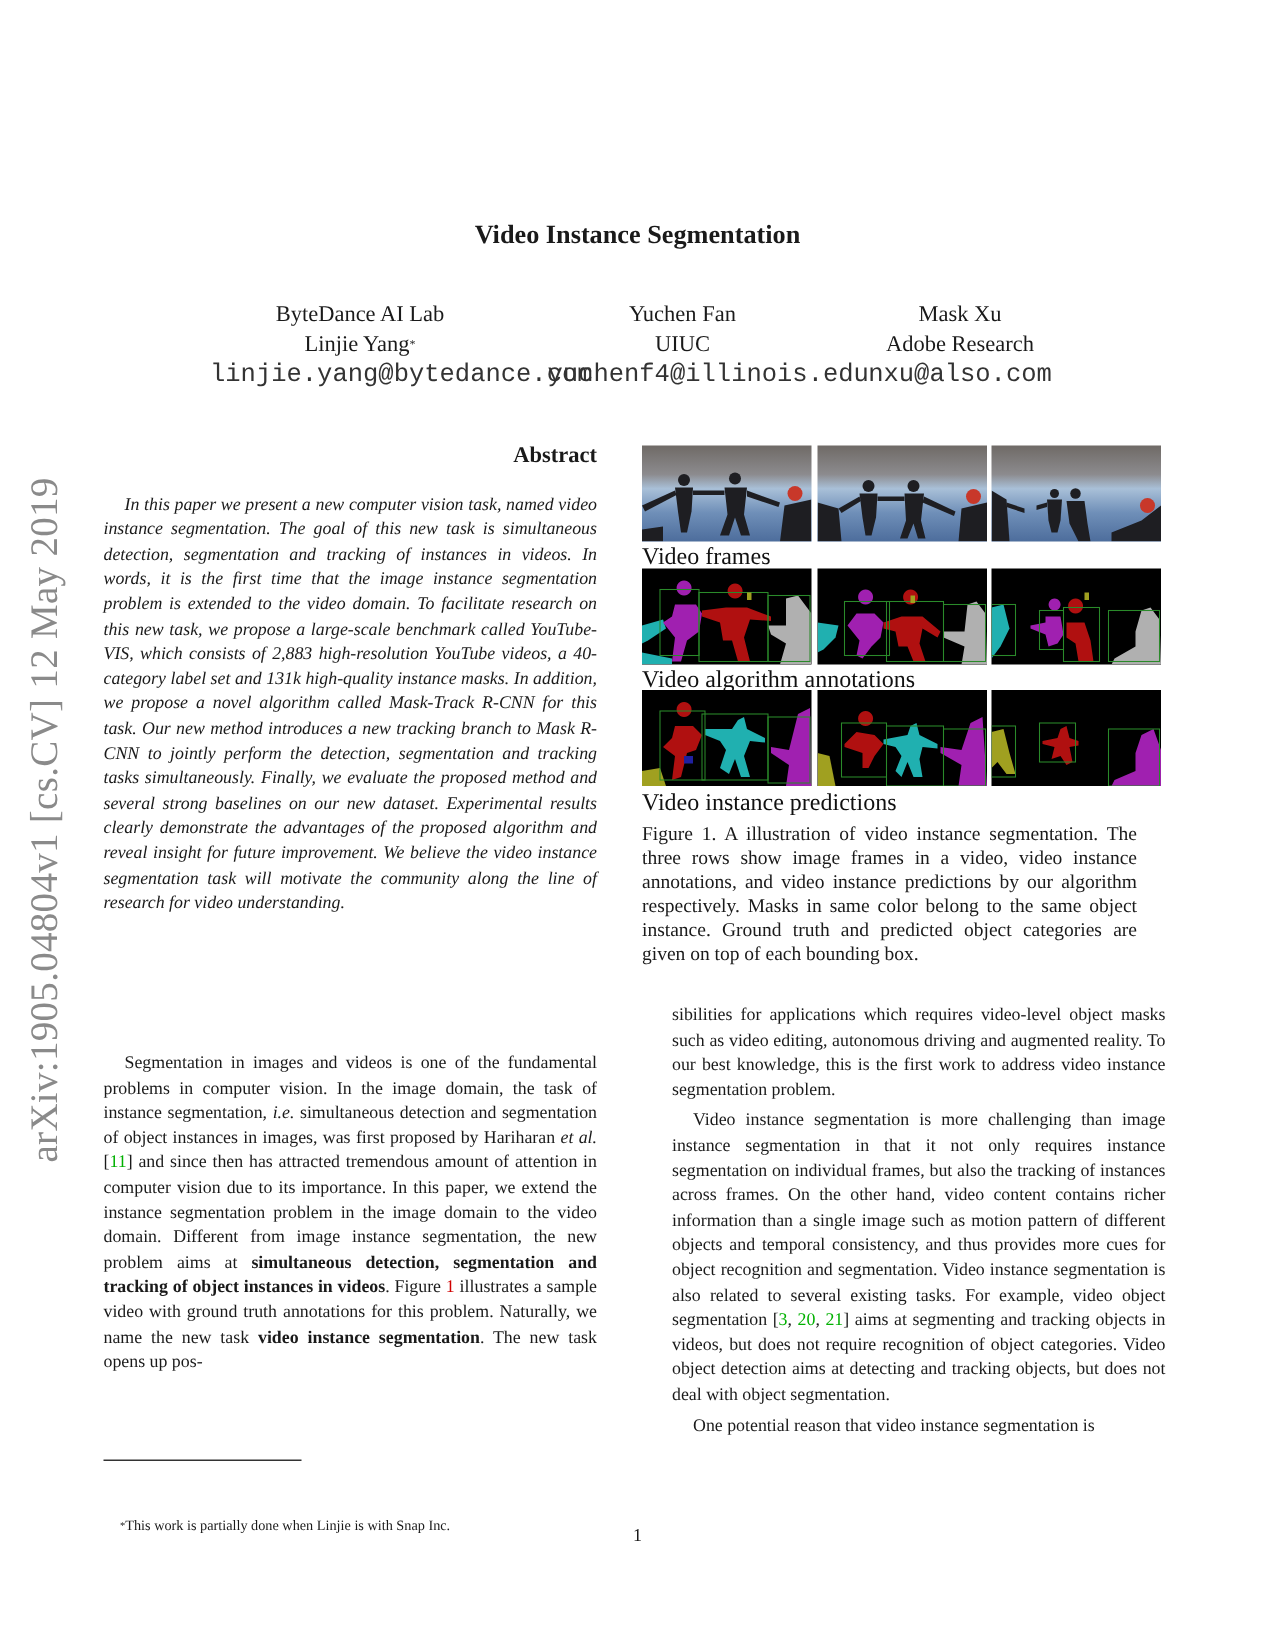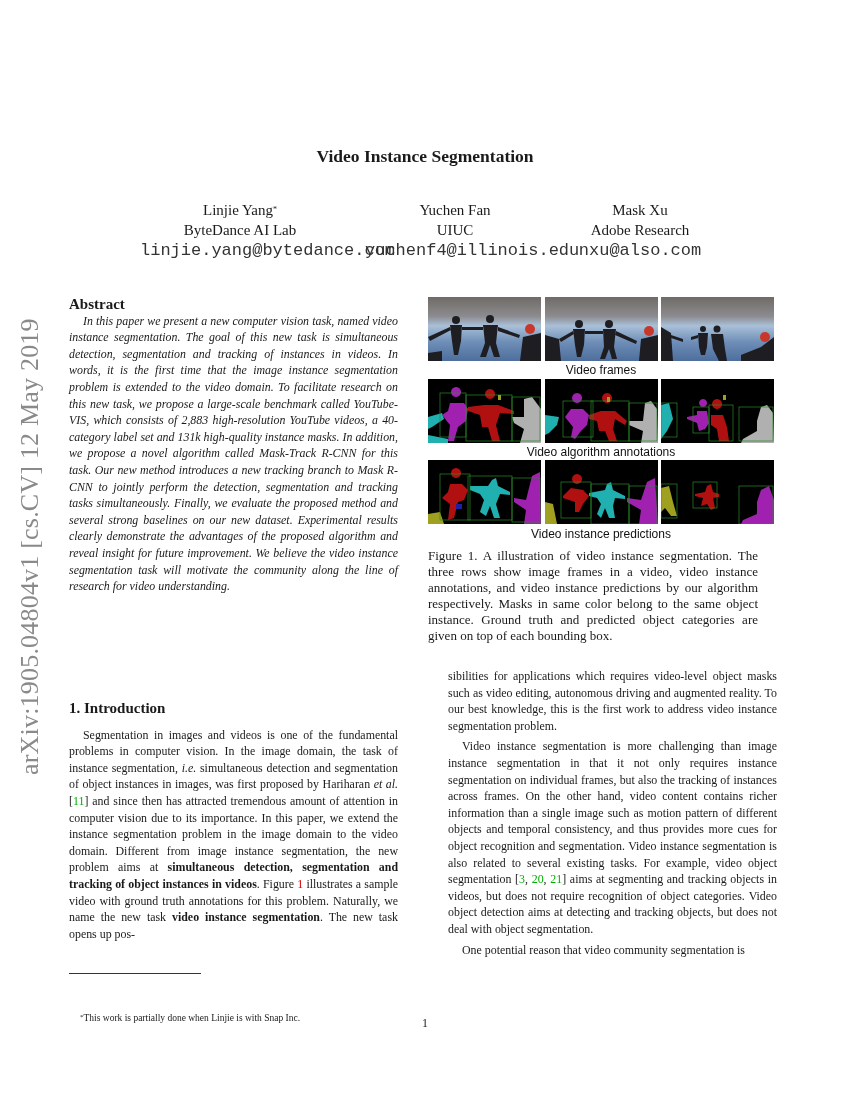--- a/index.html
+++ b/index.html
@@ -17,66 +17,65 @@
   .col p { margin: 0; text-indent: 14px; }
   .abstract { font-style: italic; }
   .cite-green { color: #00b000; }
   .ref-red { color: #d00000; }
   .fig { position: absolute; left: 428px; top: 297px; width: 346px; }
   .row { position: relative; height: 64px; }
   .panel { position: absolute; top: 0; width: 113px; height: 64px; overflow: hidden; }
   .p0 { left: 0; } .p1 { left: 117px; } .p2 { left: 233px; }
   .sky { background: linear-gradient(to bottom, #6f6a66 0%, #8c8b8e 30%, #a9c0d8 45%, #6f8fb8 70%, #4d6d9c 100%); }
   .black { background: #000; }
-  .fig-label { position: absolute; left: 0; width: 346px; text-align: center;
-               font-family: Liberation Sans, sans-serif; font-size: 12px; color: #111; }
+  .fig-label { position: absolute; left: 0; width: 346px; text-align: left;
+               font-family: Liberation Serif, serif; font-size: 16px; color: #111; }
   .caption { position: absolute; left: 428px; top: 548px; width: 330px; font-size: 13px; line-height: 16px; text-align: justify; }
   .footnote-rule { position: absolute; left: 69px; top: 973px; width: 132px; border-top: 1px solid #333; }
   .footnote { position: absolute; left: 80px; top: 977px; font-size: 9.5px; margin-top: 36px; }
   .footnote sup { font-size: 7px; vertical-align: top; }
   .pagenum { position: absolute; left: 0; width: 850px; text-align: center; top: 1016px; font-size: 12px; }
   svg { display: block; }
 </style>
 </head>
 <body>
 
 <div class="abs sidebar">arXiv:1905.04804v1  [cs.CV]  12 May 2019</div>
 
 <div class="abs title">Video Instance Segmentation</div>
 
 <div class="author" style="left:140px; width:200px;">
+  <div>ByteDance AI Lab</div>
   <div><span>Linjie Yang</span><sup>*</sup></div>
-  <div>ByteDance AI Lab</div>
   <div class="email">linjie.yang@bytedance.com</div>
 </div>
 <div class="author" style="left:365px; width:180px;">
   <div>Yuchen Fan</div>
   <div>UIUC</div>
   <div class="email">yuchenf4@illinois.edu</div>
 </div>
 <div class="author" style="left:560px; width:160px;">
   <div>Mask Xu</div>
   <div>Adobe Research</div>
   <div class="email">nxu@also.com</div>
 </div>
 
 <div class="col" style="left:69px; top:296px; width:329px;">
-  <div class="section-head" style="text-align:left; ">Abstract</div>
+  <div class="section-head" style="text-align:right; margin-bottom:15px;">Abstract</div>
   <p class="abstract">In this paper we present a new computer vision task, named video instance segmentation. The goal of this new task is simultaneous detection, segmentation and tracking of instances in videos. In words, it is the first time that the image instance segmentation problem is extended to the video domain. To facilitate research on this new task, we propose a large-scale benchmark called YouTube-VIS, which consists of 2,883 high-resolution YouTube videos, a 40-category label set and 131k high-quality instance masks. In addition, we propose a novel algorithm called Mask-Track R-CNN for this task. Our new method introduces a new tracking branch to Mask R-CNN to jointly perform the detection, segmentation and tracking tasks simultaneously. Finally, we evaluate the proposed method and several strong baselines on our new dataset. Experimental results clearly demonstrate the advantages of the proposed algorithm and reveal insight for future improvement. We believe the video instance segmentation task will motivate the community along the line of research for video understanding.</p>
 </div>
 
 <div class="col" style="left:69px; top:700px; width:329px;">
-  <div class="section-head" style="margin-bottom:10px;">1. Introduction</div>
   <p><span>Segmentation in images and videos is one of the fundamental problems in computer vision. In the image domain, the task of instance segmentation, </span><i>i.e.</i><span> simultaneous detection and segmentation of object instances in images, was first proposed by Hariharan </span><i>et al.</i><span> [</span><span class="cite-green">11</span><span>] and since then has attracted tremendous amount of attention in computer vision due to its importance. In this paper, we extend the instance segmentation problem in the image domain to the video domain. Different from image instance segmentation, the new problem aims at </span><b>simultaneous detection, segmentation and tracking of object instances in videos</b><span>. Figure </span><span class="ref-red">1</span><span> illustrates a sample video with ground truth annotations for this problem. Naturally, we name the new task </span><b>video instance segmentation</b><span id="p1g-left">. The new task opens up pos-</span></p>
 </div>
 
 <div class="col" style="left:448px; top:668px; width:329px;">
   <p style="text-indent:0;">sibilities for applications which requires video-level object masks such as video editing, autonomous driving and augmented reality. To our best knowledge, this is the first work to address video instance segmentation problem.</p>
   <p style="margin-top:4px;"><span>Video instance segmentation is more challenging than image instance segmentation in that it not only requires instance segmentation on individual frames, but also the tracking of instances across frames. On the other hand, video content contains richer information than a single image such as motion pattern of different objects and temporal consistency, and thus provides more cues for object recognition and segmentation. Video instance segmentation is also related to several existing tasks. For example, video object segmentation [</span><span class="cite-green">3</span><span>, </span><span class="cite-green">20</span><span>, </span><span class="cite-green">21</span><span>] aims at segmenting and tracking objects in videos, but does not require recognition of object categories. Video object detection aims at detecting and tracking objects, but does not deal with object segmentation.</span></p>
-  <p style="margin-top:4px;">One potential reason that video community segmentation is</p>
+  <p style="margin-top:4px;">One potential reason that video instance segmentation is</p>
 </div>
 
 <div class="fig">
 
   <div class="row">
     <div class="panel p0 sky">
       <svg width="113" height="64" viewBox="0 0 113 64">
         <g fill="#1e1e22">
           <circle cx="28" cy="23" r="4"></circle>
             <path d="M22 28 L34 28 L33 44 L30 58 L26 58 L24 44 Z"></path>

